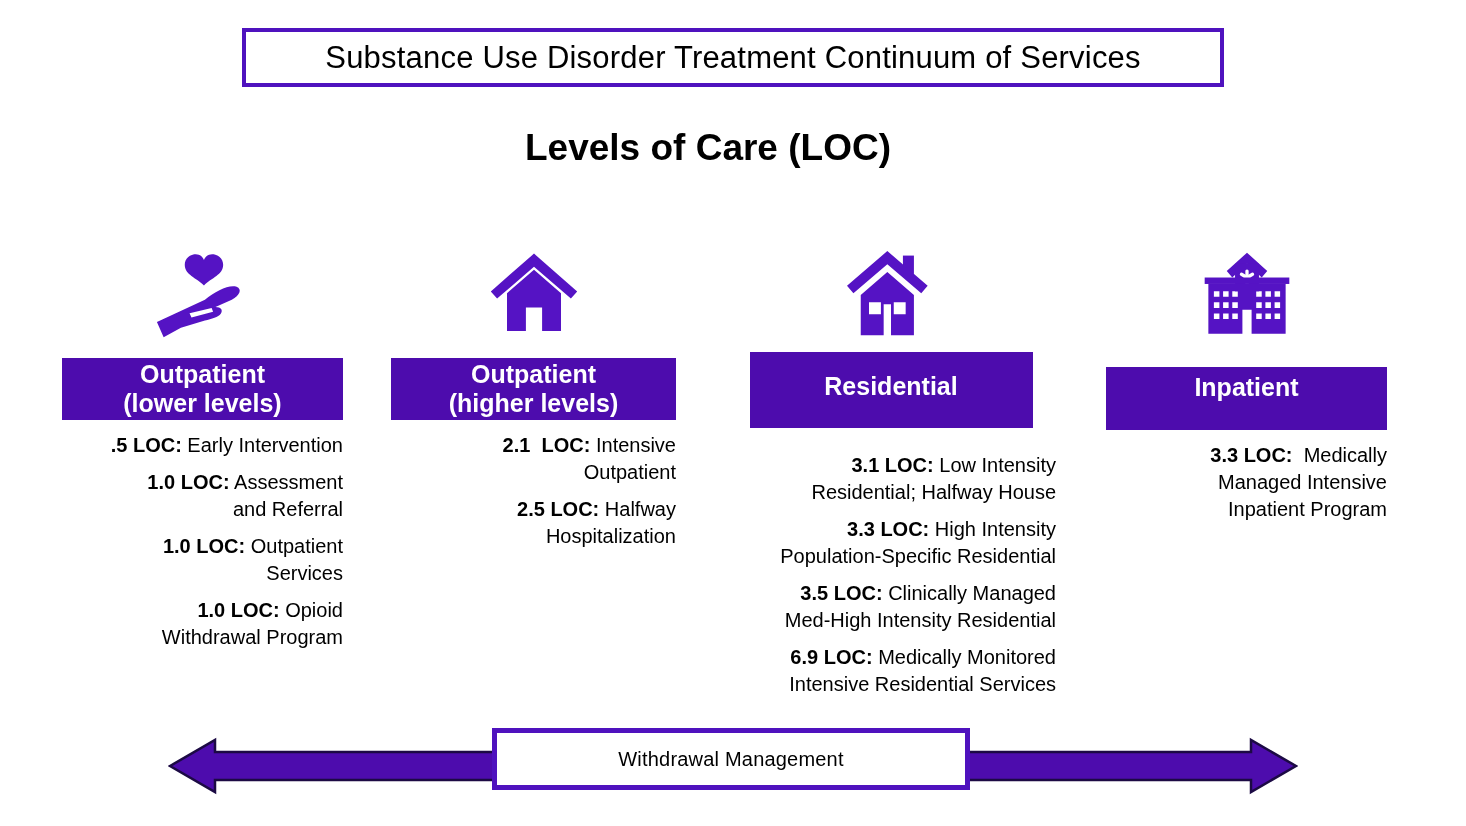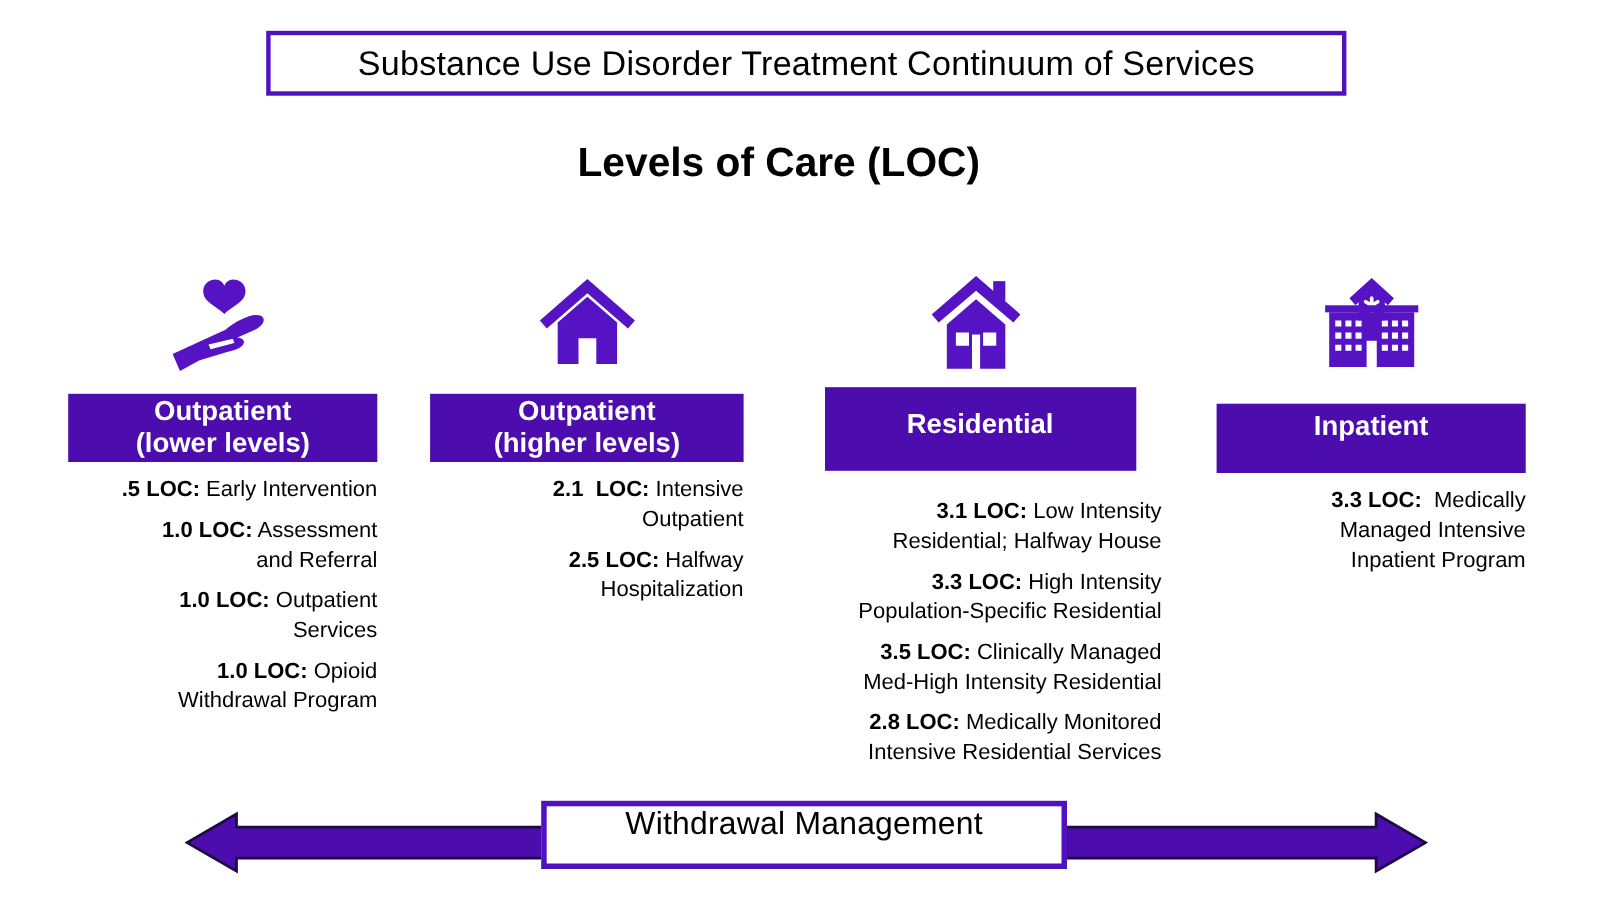--- a/index.html
+++ b/index.html
@@ -40,22 +40,22 @@
   .list{margin-top:12px;}
   .col-3 .list{margin-top:24px;}
   .list p{
     margin:0 0 10px 0;font-size:20px;line-height:27px;white-space:pre-wrap;text-align:right;
   }
   .list p b{font-weight:bold;}
   .arrow-wrap{position:absolute;left:168px;top:735px;width:1130px;height:62px;z-index:1;}
   .wm-box{
     position:absolute;left:492px;top:728px;width:468px;height:52px;z-index:2;
     background:#ffffff;border:5px solid var(--border_purple);
-    display:flex;align-items:flex-start;justify-content:center;
-    font-size:29px;letter-spacing:0.2px;
+    display:flex;align-items:center;justify-content:center;
+    font-size:20px;letter-spacing:0.2px;
   }
   .icon-fill{fill:var(--icon_purple);}
   .bar-fill{fill:var(--purple);stroke:var(--arrow_outline);stroke-width:2.5;}
   .asterisk{stroke:#ffffff;stroke-width:3.6;stroke-linecap:round;}
 </style>
 </head>
 <body>
 
 <div class="canvas">
 
@@ -111,21 +111,21 @@
       </svg>
     </div>
     <div class="bar">Residential</div>
     <div class="list">
         <p><b>3.1 LOC:</b><span> Low Intensity
 Residential; Halfway House</span></p>
         <p><b>3.3 LOC:</b><span> High Intensity
 Population-Specific Residential</span></p>
         <p><b>3.5 LOC:</b><span> Clinically Managed
 Med-High Intensity Residential</span></p>
-        <p><b>2.8 LOC:</b><span> Medically Monitored
+        <p><b>6.9 LOC:</b><span> Medically Monitored
 Intensive Residential Services</span></p>
       </div>
   </div>
 
   <div class="col col-4">
     <div class="icon-row">
       <svg width="92" height="86" viewBox="0 0 100 92">
         <path class="icon-fill" d="M50 0 L28 20 L34 27 L50 12 L66 27 L72 20 Z"></path>
         <rect class="icon-fill" x="37" y="12" width="26" height="30"></rect>
         <g class="asterisk">

